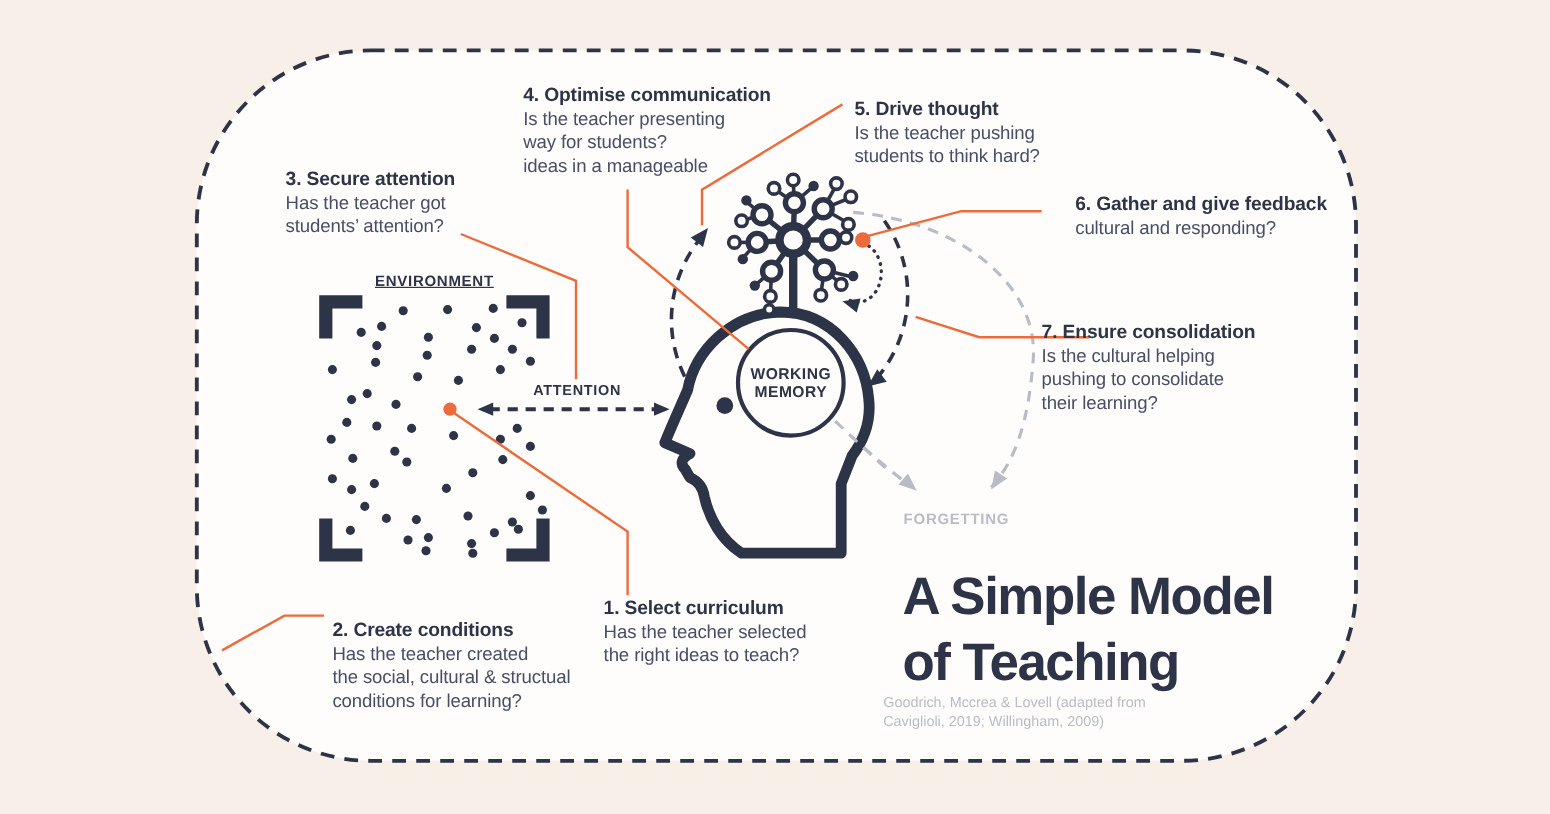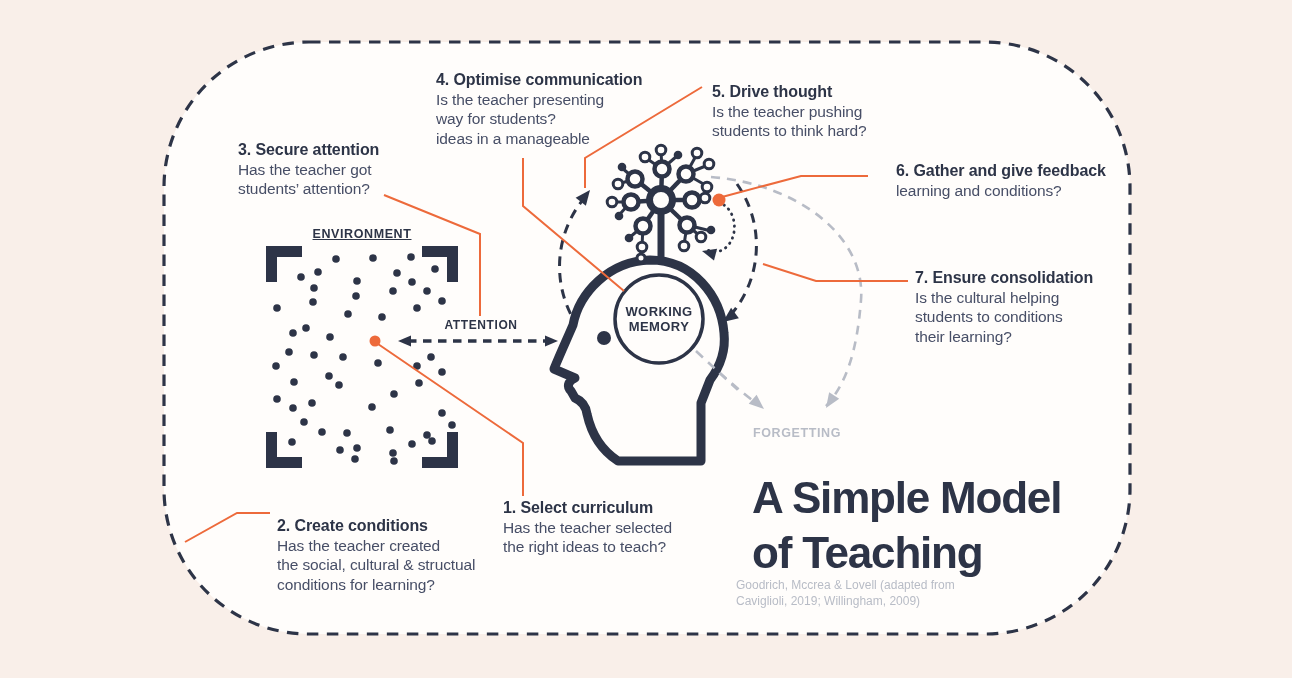--- a/index.html
+++ b/index.html
@@ -22,21 +22,21 @@
   #wm-label{position:absolute;left:609px;top:304px;width:100px;text-align:center;font-weight:bold;font-size:13px;line-height:15px;letter-spacing:0.4px;color:var(--navy);}
   #main-title{position:absolute;left:752px;top:470px;font-size:44px;line-height:55px;font-weight:bold;letter-spacing:-1.2px;color:var(--navy);}
   #attribution{position:absolute;left:736px;top:578px;font-size:12px;line-height:15.5px;color:var(--gray);}
   
   #step-1{left:503px;top:498px;}
   #step-2{left:277px;top:516px;}
   #step-3{left:238px;top:140px;}
   #step-4{left:436px;top:70px;}
   #step-5{left:712px;top:82px;}
   #step-6{left:872px;top:161px;margin-left:24px;}
-  #step-7{left:915px;top:268px;}
+  #step-7{left:868px;top:268px;}
   #environment-label{left:302px;top:227px;width:120px;text-decoration:underline;}
   #attention-label{left:421px;top:318px;width:120px;font-size:12px;}
   #forgetting-label{left:737px;top:426px;width:120px;}
 </style>
 </head>
 <body>
 
 <div id="stage">
 
 <svg id="diagram-svg" width="1292" height="678" viewBox="0 0 1292 678">
@@ -248,27 +248,27 @@
 </div>
 
 <div class="step" id="step-5">
   <div class="step-h">5. Drive thought</div>
   <div>Is the teacher pushing</div>
   <div>students to think hard?</div>
 </div>
 
 <div class="step" id="step-6">
   <div class="step-h">6. Gather and give feedback</div>
-  <div>learning and conditions?</div>
+  <div>cultural and responding?</div>
 </div>
 
 <div class="step" id="step-7">
   <div class="step-h">7. Ensure consolidation</div>
   <div>Is the cultural helping</div>
-  <div>students to conditions</div>
+  <div>pushing to consolidate</div>
   <div>their learning?</div>
 </div>
 
 <div class="small-label" id="environment-label">ENVIRONMENT</div>
 <div class="small-label" id="attention-label">ATTENTION</div>
 <div class="small-label gray" id="forgetting-label">FORGETTING</div>
 
 <div id="wm-label">
   <div>WORKING</div>
   <div>MEMORY</div>

